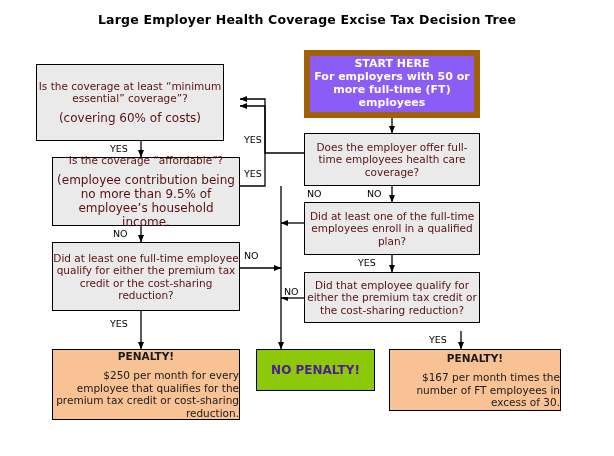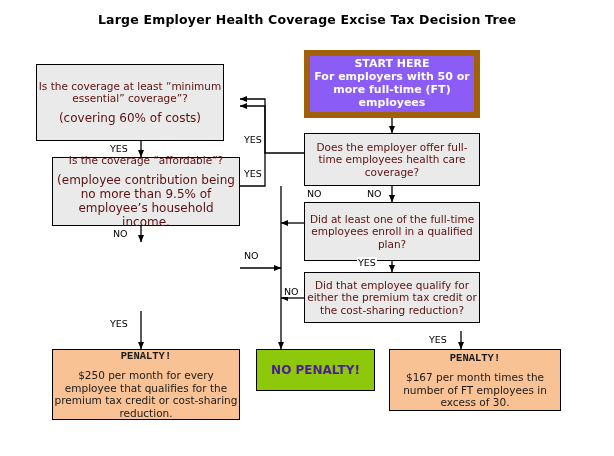--- a/index.html
+++ b/index.html
@@ -61,23 +61,22 @@
   .start-body { display: block; }
   .penalty-box {
     background: #f8c295;
     color: #1a1a1a;
     font-size: 10.5px;
   }
   .penalty-head {
     display: block;
     font-weight: bold;
     margin-bottom: 7px;
-    font-family: Liberation Mono, monospace;
-  }
-  .penalty-body { display: block; }
+  }
+  .penalty-body { display: block; text-align: right; }
   .nopenalty-box {
     background: #8ec80a;
     color: #4c1d95;
     font-weight: bold;
     font-size: 12px;
   }
   #edges {
     position: absolute;
     left: 0; top: 0;
     width: 614px;
@@ -143,38 +142,41 @@
 
   <div class="node start-box" style="left:304px; top:50px; width:176px; height:68px;">
     <span class="start-head">START HERE</span>
     <span class="start-body">For employers with 50 or more full-time (FT) employees</span>
   </div>
 
   <div class="node q-box" style="left:304px; top:133px; width:176px; height:53px;">
     <span class="q-main">Does the employer offer full-time employees health care coverage?</span>
   </div>
 
-  <div class="node q-box" style="left:304px; top:202px; width:176px; height:59px;">
+  <div class="node q-box" style="left:304px; top:202px; width:176px; height:53px;">
     <span class="q-main">Did at least one of the full-time employees enroll in a qualified plan?</span>
   </div>
 
   <div class="node q-box" style="left:304px; top:272px; width:176px; height:51px;">
     <span class="q-main">Did that employee qualify for either the premium tax credit or the cost-sharing reduction?</span>
   </div>
 
   <div class="node q-box" style="left:36px; top:64px; width:188px; height:77px;">
     <span class="q-main">Is the coverage at least “minimum essential” coverage”?</span>
     <span class="q-sub">(covering 60% of costs)</span>
   </div>
 
   <div class="node q-box" style="left:52px; top:157px; width:188px; height:69px;">
     <span class="q-main">Is the coverage “affordable”?</span>
     <span class="q-sub">(employee contribution being no more than 9.5% of employee’s household income.</span>
   </div>
 
+  <div class="node q-box" style="left:52px; top:242px; width:188px; height:69px;">
+    <span class="q-main">Did at least one full-time employee qualify for either the premium tax credit or the cost-sharing reduction?</span>
+  </div>
 
   <div class="node penalty-box" style="left:52px; top:349px; width:188px; height:71px;">
     <span class="penalty-head">PENALTY!</span>
     <span class="penalty-body">$250 per month for every employee that qualifies for the premium tax credit or cost-sharing reduction.</span>
   </div>
 
   <div class="node nopenalty-box" style="left:256px; top:349px; width:119px; height:42px;">
     <span>NO PENALTY!</span>
   </div>
 

